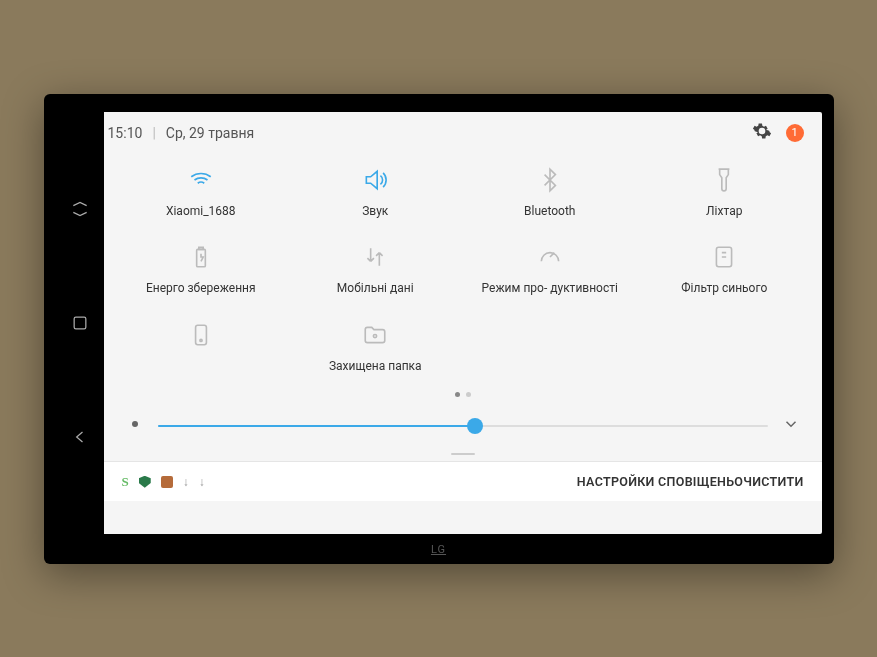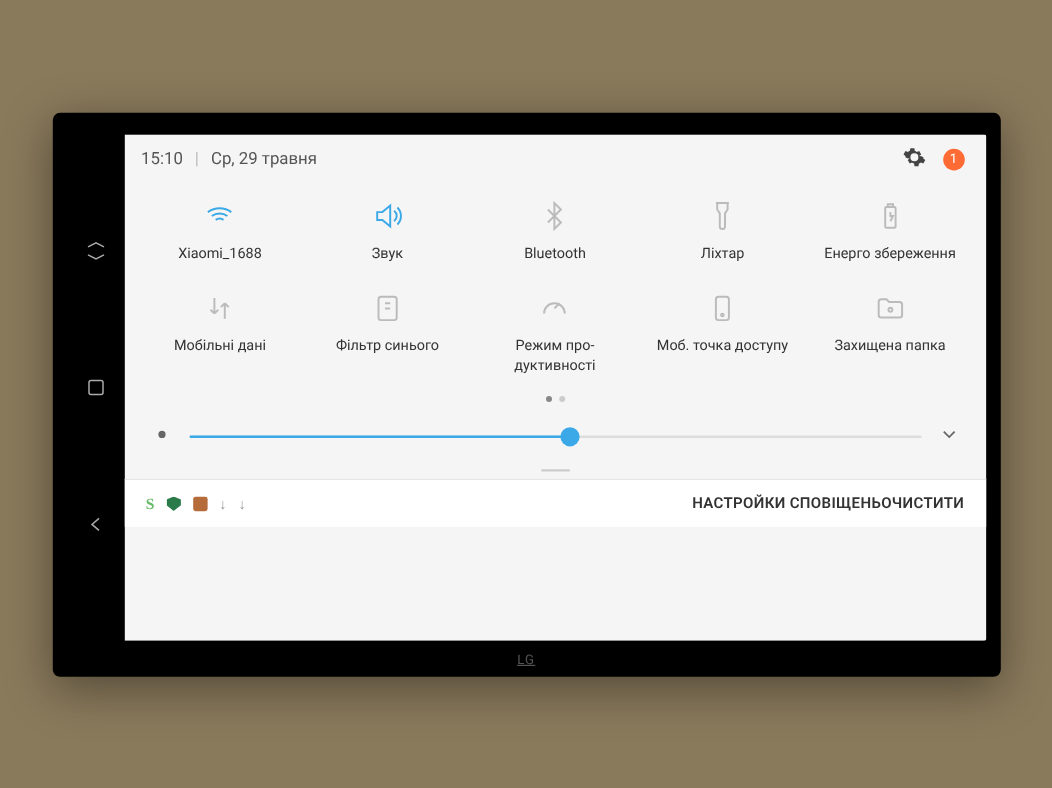--- a/index.html
+++ b/index.html
@@ -51,21 +51,21 @@
     .panel {
       flex: 1;
       background: #f5f5f5;
       display: flex;
       flex-direction: column;
     }
     .status-bar {
       height: 42px;
       display: flex;
       align-items: center;
-      padding: 0 14px;
+      padding: 0 4px;
       color: #555;
       font-size: 14px;
       position: relative;
     }
     .status-divider { margin: 0 10px; color: #bbb; }
     .status-right {
       position: absolute;
       right: 18px;
       display: flex;
       align-items: center;
@@ -77,21 +77,21 @@
       background: #ff6b35;
       border-radius: 50%;
       color: #fff;
       font-size: 11px;
       display: flex;
       align-items: center;
       justify-content: center;
     }
     .tiles {
       display: grid;
-      grid-template-columns: repeat(5, 1fr);
+      grid-template-columns: repeat(4, 1fr);
       padding: 0 10px;
     }
     .tile {
       display: flex;
       flex-direction: column;
       align-items: center;
       justify-content: flex-start;
       padding: 8px 4px 12px 4px;
       text-align: center;
       position: relative;
@@ -282,43 +282,42 @@
           <div class="tile-icon">
             <svg viewBox="0 0 24 24">
                 <path d="M8 4v12m0 0l-3-3m3 3l3-3M16 20V8m0 0l-3 3m3-3l3 3"></path>
               </svg>
           </div>
           <div class="tile-label">Мобільні дані</div>
         </div>
         <div class="tile">
           <div class="tile-icon">
             <svg viewBox="0 0 24 24">
+                <path d="M4 16a8 8 0 1116 0M12 12l4-4M12 16h.01"></path>
+              </svg>
+          </div>
+          <div class="tile-label">Режим про-
+дуктивності</div>
+        </div>
+        <div class="tile">
+          <div class="tile-icon">
+            <svg viewBox="0 0 24 24">
                 <rect x="5" y="3" width="14" height="18" rx="2"></rect>
                 <path d="M10 8h4M10 12h4"></path>
               </svg>
           </div>
           <div class="tile-label">Фільтр синього</div>
         </div>
         <div class="tile">
           <div class="tile-icon">
             <svg viewBox="0 0 24 24">
-                <path d="M4 16a8 8 0 1116 0M12 12l4-4M12 16h.01"></path>
-              </svg>
-          </div>
-          <div class="tile-label">Режим про-
-дуктивності</div>
-        </div>
-        <div class="tile">
-          <div class="tile-icon">
-            <svg viewBox="0 0 24 24">
                 <rect x="7" y="3" width="10" height="18" rx="2"></rect>
                 <circle cx="12" cy="17" r="1"></circle>
               </svg>
           </div>
-          <div class="tile-label">Моб. точка доступу</div>
         </div>
         <div class="tile">
           <div class="tile-icon">
             <svg viewBox="0 0 24 24">
                 <path d="M3 7a2 2 0 012-2h4l2 2h8a2 2 0 012 2v8a2 2 0 01-2 2H5a2 2 0 01-2-2V7z"></path>
                 <circle cx="12" cy="13" r="1.5"></circle>
               </svg>
           </div>
           <div class="tile-label">Захищена папка</div>
         </div>

